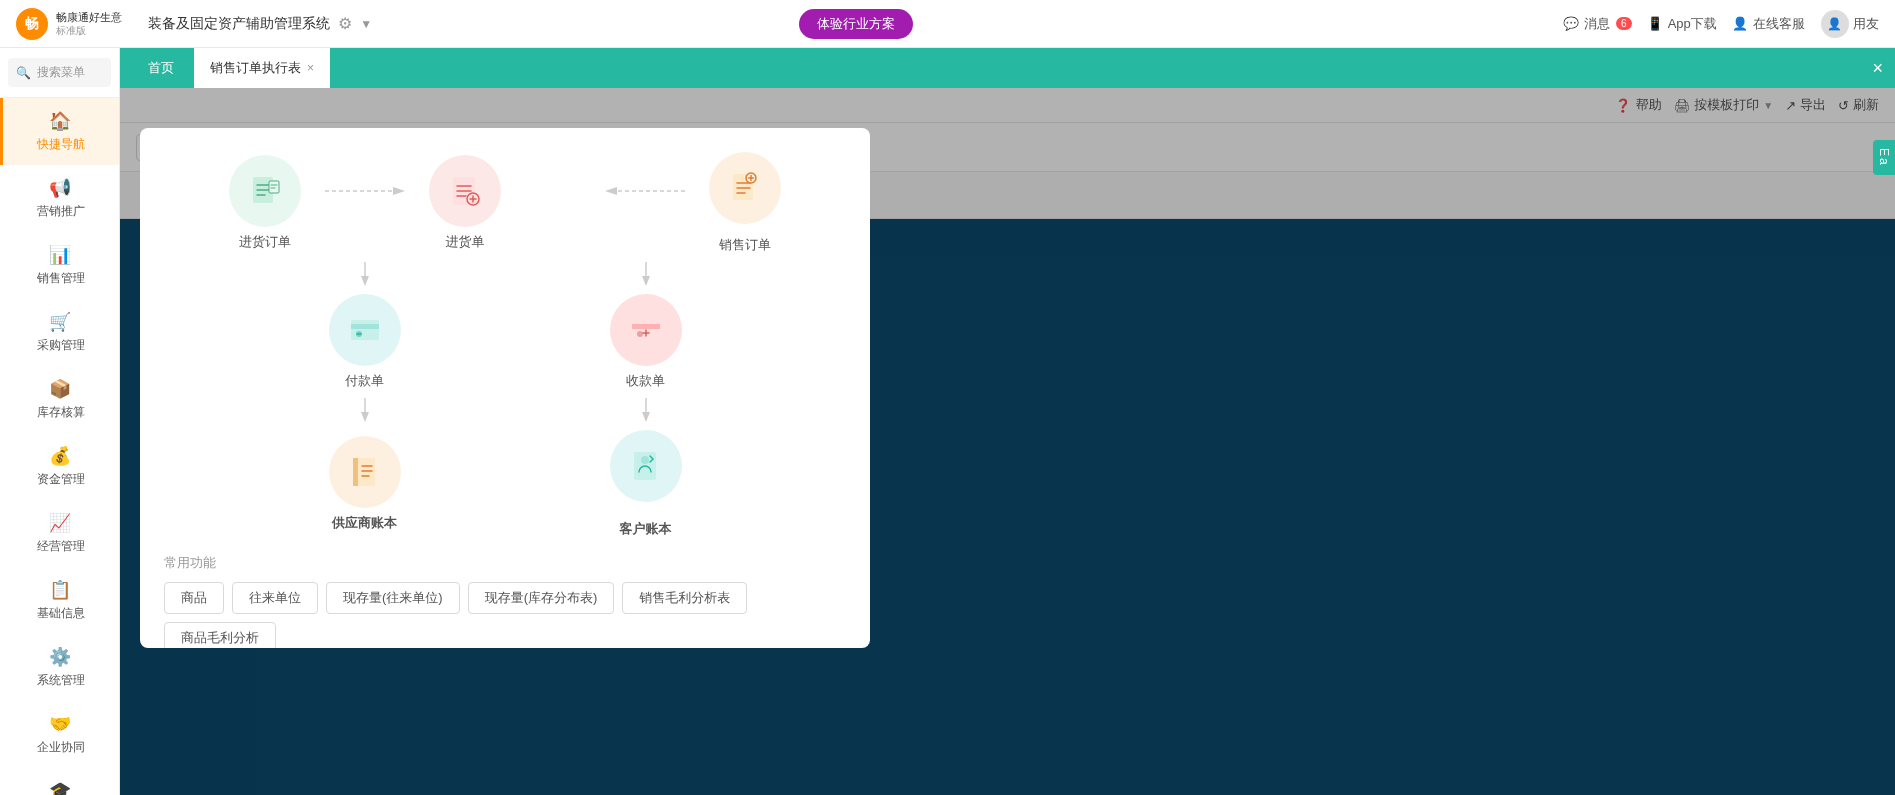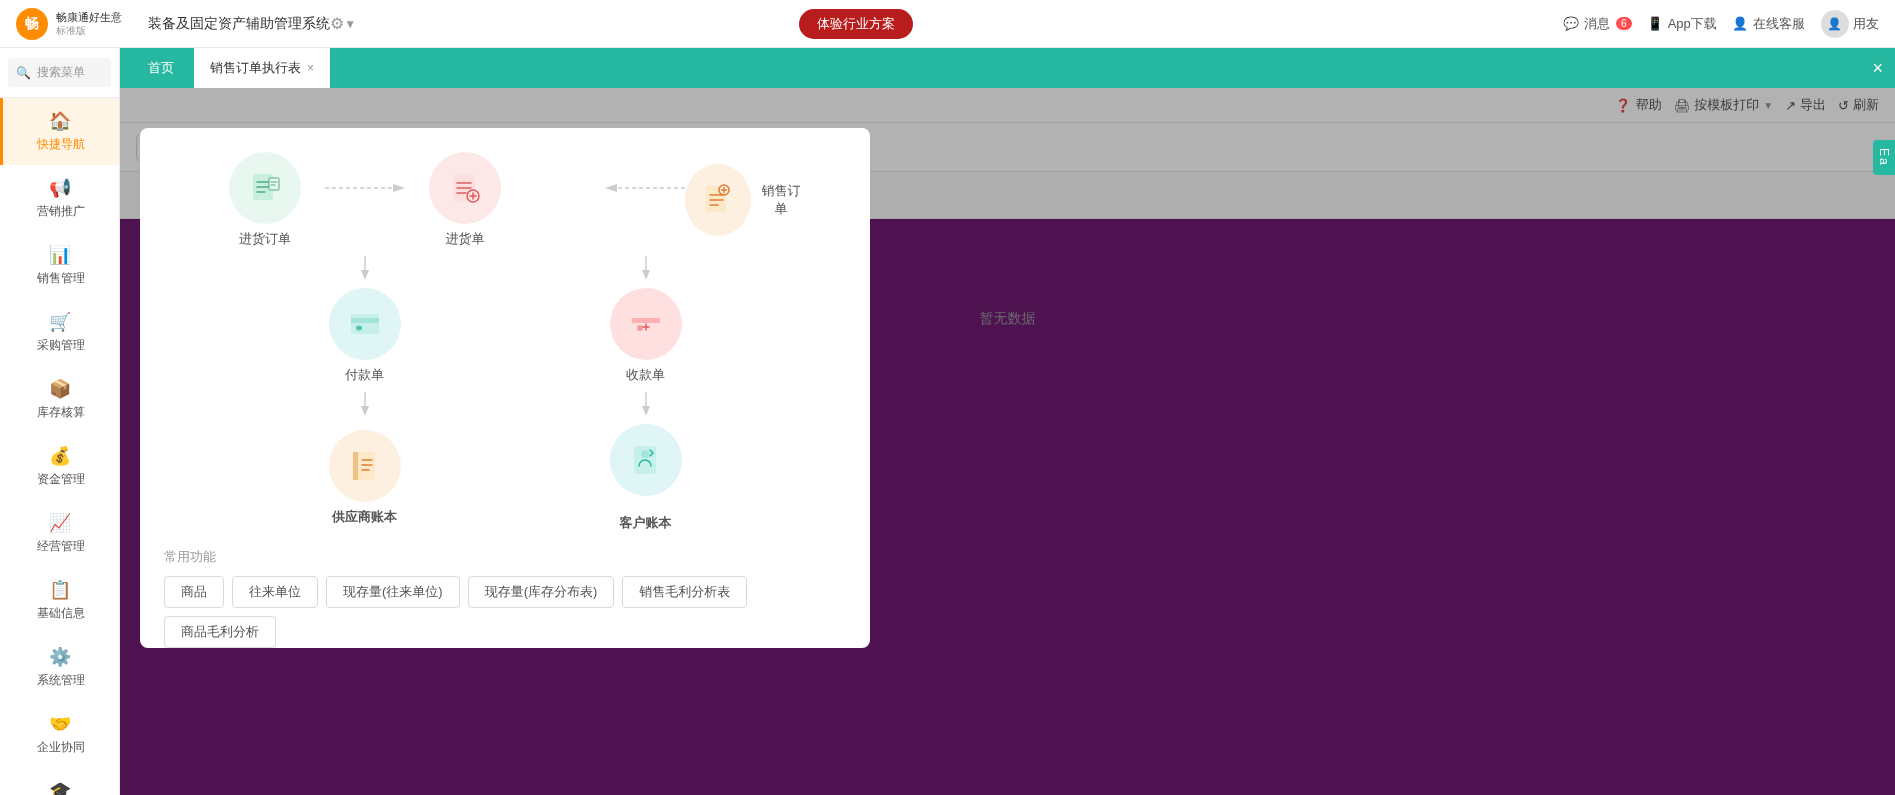--- a/index.html
+++ b/index.html
@@ -28,32 +28,32 @@
       background: #ff8c00;
       border-radius: 50%;
       display: flex; align-items: center; justify-content: center;
       color: white; font-size: 14px; font-weight: bold;
     }
     .logo-text { font-size: 11px; color: #333; line-height: 1.3; }
     .system-title {
       flex: 1;
       display: flex;
       align-items: center;
-      gap: 0;
+      gap: 8px;
       margin-left: 12px;
       font-size: 14px;
       color: #333;
     }
     .system-title .gear-btn {
       color: #999;
       cursor: pointer;
       font-size: 16px;
     }
     .trial-btn {
-      background: #b91c1c;
+      background: #a21caf;
       color: white;
       border: none;
       border-radius: 16px;
       padding: 6px 18px;
       font-size: 13px;
       cursor: pointer;
     }
     .header-right {
       display: flex;
       align-items: center;
@@ -126,21 +126,21 @@
     .sidebar-item.active { background: #fff5e6; color: #ff8c00; border-left-color: #ff8c00; }
     .sidebar-item .icon { font-size: 18px; margin-bottom: 4px; }
 
     
     .main-content {
       position: fixed;
       left: 120px; top: 48px;
       right: 0; bottom: 0;
       display: flex;
       flex-direction: column;
-      background: #701a75;
+      background: #0c4a6e;
     }
 
     
     .tab-bar {
       height: 40px;
       background: #26b8a0;
       display: flex;
       align-items: center;
       padding: 0 12px;
       gap: 4px;
@@ -511,23 +511,20 @@
       <div class="table-header-cell">商品</div>
       <div class="table-header-cell">金额</div>
       <div class="table-header-cell">预估毛利</div>
       <div class="table-header-cell">预估毛利率</div>
       <div class="table-header-cell">订金</div>
       <div class="table-header-cell">累计收款金额</div>
       <div class="table-header-cell">收款比例</div>
       <div class="table-header-cell">还差多少天</div>
     </div>
 
-    <div class="empty-state">
-      <span>暂无数据</span>
-    </div>
 
     <div class="overlay">
       <div class="modal">
 
         <div style="display:flex;align-items:center;justify-content:center;margin-bottom:8px;">
 
           <div style="display:flex;flex-direction:column;align-items:center;gap:6px;width:120px;">
             <div class="flow-circle green">
               <svg width="36" height="36" viewBox="0 0 36 36" fill="none">
                 <rect x="6" y="4" width="20" height="26" rx="2" fill="#c8eedd"></rect>
@@ -562,21 +559,21 @@
           <div style="width:80px;"></div>
 
 
           <div style="display:flex;align-items:center;padding-bottom:24px;width:80px;">
             <svg width="80" height="16" viewBox="0 0 80 16">
               <line x1="80" y1="8" x2="12" y2="8" stroke="#ccc" stroke-width="1.5" stroke-dasharray="4,3"></line>
               <polygon points="12,4 0,8 12,12" fill="#ccc"></polygon>
             </svg>
           </div>
 
-          <div style="display:flex;flex-direction:row;align-items:center;gap:6px;width:120px;">
+          <div style="display:flex;flex-direction:column;align-items:center;gap:12px;width:120px;">
             <div class="flow-circle orange">
               <svg width="36" height="36" viewBox="0 0 36 36" fill="none">
                 <rect x="6" y="4" width="20" height="26" rx="2" fill="#fde8c8"></rect>
                 <path d="M10 13h13M10 18h13M10 23h8" stroke="#e07c30" stroke-width="1.5" stroke-linecap="round"></path>
                 <circle cx="24" cy="8" r="5" fill="#fdf0e0" stroke="#e07c30" stroke-width="1.5"></circle>
                 <path d="M21.5 8h5M24 5.5v5" stroke="#e07c30" stroke-width="1.5" stroke-linecap="round"></path>
               </svg>
             </div>
             <span class="flow-label">销售订单</span>
           </div>

